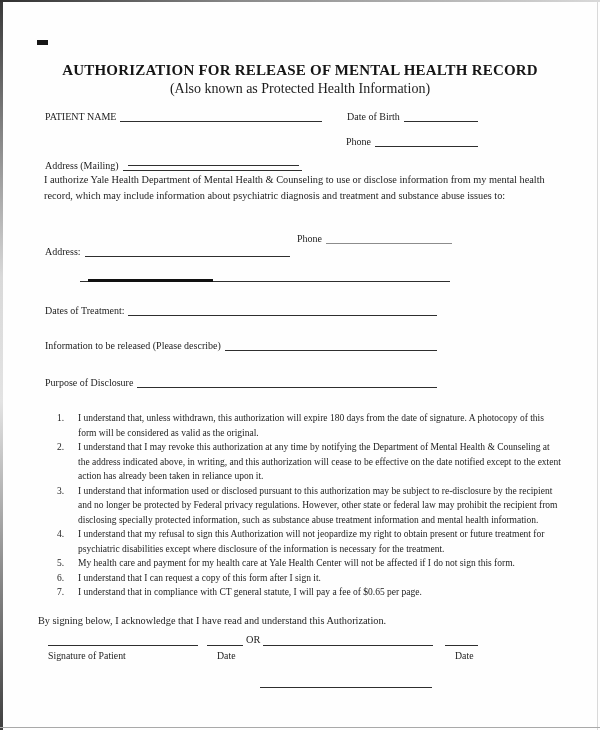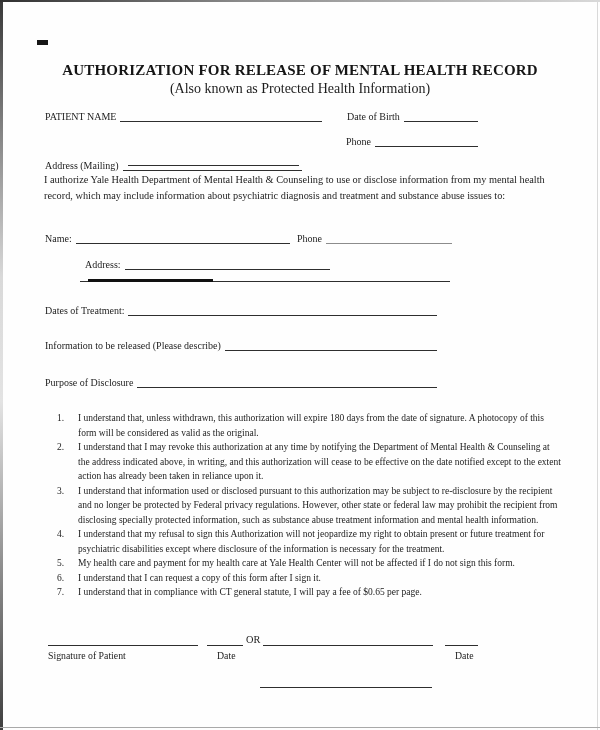--- a/index.html
+++ b/index.html
@@ -67,30 +67,26 @@
     <span class="fill"></span>
   </div>
   <div class="fieldrow" style="left:346px;top:133px;width:132px;">
     <span class="lbl">Phone</span>
     <span class="fill"></span>
   </div>
   <div class="lineonly" style="left:128px;top:153px;width:171px;"></div>
 
   <div class="para">I authorize Yale Health Department of Mental Health &amp; Counseling to use or disclose information from my mental health record, which may include information about psychiatric diagnosis and treatment and substance abuse issues to:</div>
 
-  <div class="fieldrow" style="left:45px;top:230px;width:245px;">
-    <span class="lbl">Name:</span>
-    <span class="fill"></span>
-  </div>
   <div class="fieldrow" style="left:297px;top:230px;width:155px;">
     <span class="lbl">Phone</span>
     <span class="fill gray"></span>
   </div>
 
-  <div class="fieldrow" style="left:45px;top:256px;width:245px;margin-left:40px;">
+  <div class="fieldrow" style="left:45px;top:243px;width:245px;">
     <span class="lbl">Address:</span>
     <span class="fill"></span>
   </div>
   <div class="lineonly" style="left:80px;top:269px;width:370px;"></div>
   <div class="boldseg" style="left:88px;top:279px;width:125px;"></div>
 
   <div class="fieldrow" style="left:45px;top:302px;width:392px;">
     <span class="lbl">Dates of Treatment:</span>
     <span class="fill"></span>
   </div>
@@ -129,20 +125,21 @@
     <div class="term">
       <span class="num">6.</span>
       <span class="txt">I understand that I can request a copy of this form after I sign it.</span>
     </div>
     <div class="term">
       <span class="num">7.</span>
       <span class="txt">I understand that in compliance with CT general statute, I will pay a fee of $0.65 per page.</span>
     </div>
   </div>
 
+  <div class="ack">By signing below, I acknowledge that I have read and understand this Authorization.</div>
 
   <div class="sigline" style="left:48px;top:633px;width:150px;"></div>
   <div class="sigline" style="left:207px;top:633px;width:36px;"></div>
   <span class="sigtext" style="left:246px;top:634px;">OR</span>
   <div class="sigline" style="left:263px;top:633px;width:170px;"></div>
   <div class="sigline" style="left:445px;top:633px;width:33px;"></div>
 
   <span class="siglabel" style="left:48px;">Signature of Patient</span>
   <span class="siglabel" style="left:217px;">Date</span>
   <span class="siglabel" style="left:455px;">Date</span>

